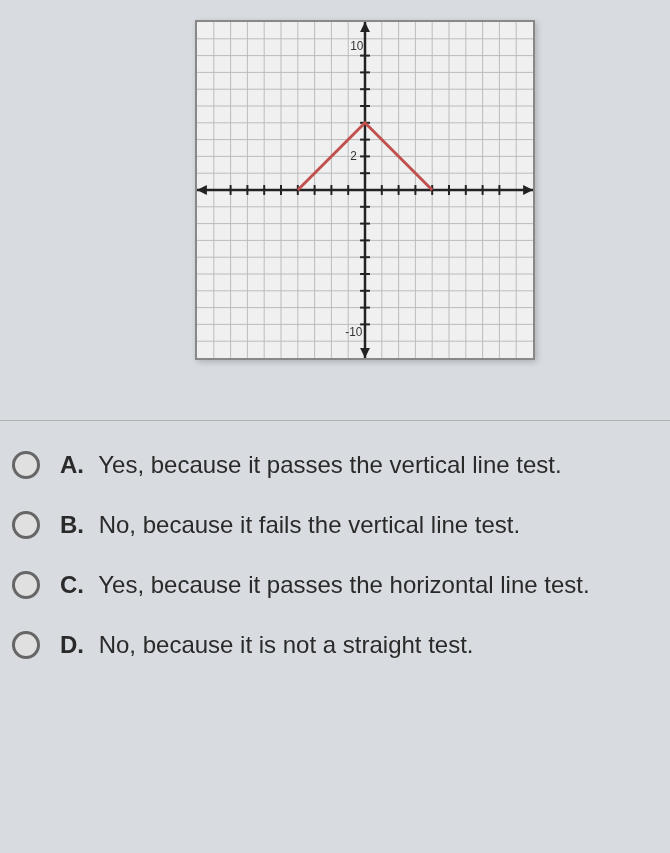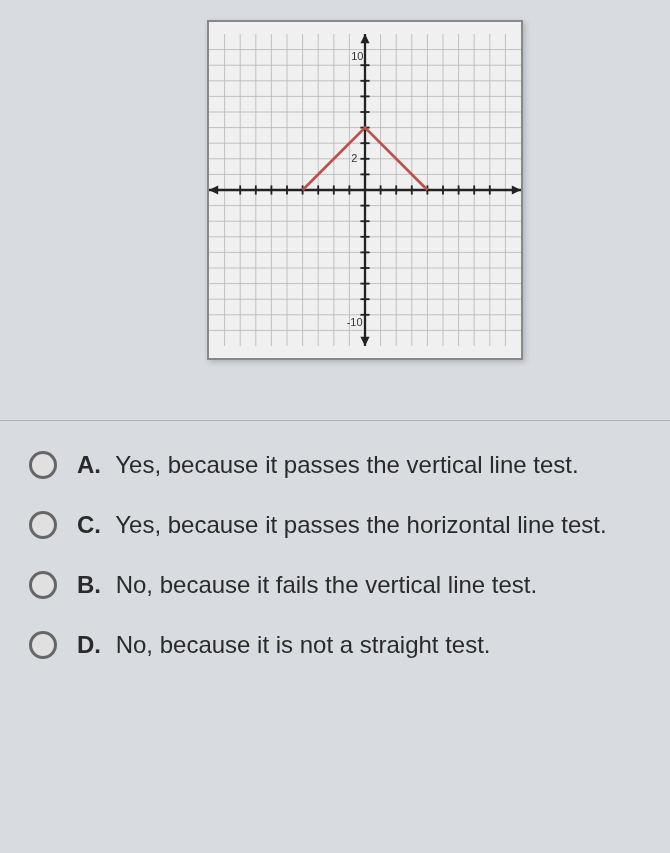--- a/index.html
+++ b/index.html
@@ -9,34 +9,34 @@
       background: #d8dce0;
       font-family: Arial, Helvetica, sans-serif;
       overflow: hidden;
     }
     .graph-area {
       display: flex;
       justify-content: center;
       padding: 20px 0 40px 60px;
     }
     .graph-box {
-      width: 316px;
+      width: 340px;
       height: 340px;
       background: #f0f0f0;
       border: 2px solid #888;
       box-shadow: 2px 2px 6px rgba(0,0,0,0.2);
       position: relative;
     }
     .graph-box svg { width: 100%; height: 100%; display: block; }
     .divider {
       border: none;
       border-top: 1px solid #b0b0b0;
       margin: 20px 0 30px 0;
     }
-    .options { padding: 0 29px; }
+    .options { padding: 0 12px; }
     .option {
       display: flex;
       align-items: center;
       margin-bottom: 32px;
       font-size: 24px;
       color: #2a2a2a;
     }
     .radio {
       width: 28px;
       height: 28px;
@@ -153,29 +153,29 @@
   <div class="option">
     <div class="radio"></div>
     <span class="opt-text">
       <span class="opt-label">A.</span>
       <span>Yes, because it passes the vertical line test.</span>
     </span>
   </div>
   <div class="option">
     <div class="radio"></div>
     <span class="opt-text">
-      <span class="opt-label">C.</span>
-      <span>Yes, because it passes the horizontal line test.</span>
+      <span class="opt-label">B.</span>
+      <span>No, because it fails the vertical line test.</span>
     </span>
   </div>
   <div class="option">
     <div class="radio"></div>
     <span class="opt-text">
-      <span class="opt-label">B.</span>
-      <span>No, because it fails the vertical line test.</span>
+      <span class="opt-label">C.</span>
+      <span>Yes, because it passes the horizontal line test.</span>
     </span>
   </div>
   <div class="option">
     <div class="radio"></div>
     <span class="opt-text">
       <span class="opt-label">D.</span>
       <span>No, because it is not a straight test.</span>
     </span>
   </div>
 </div>

